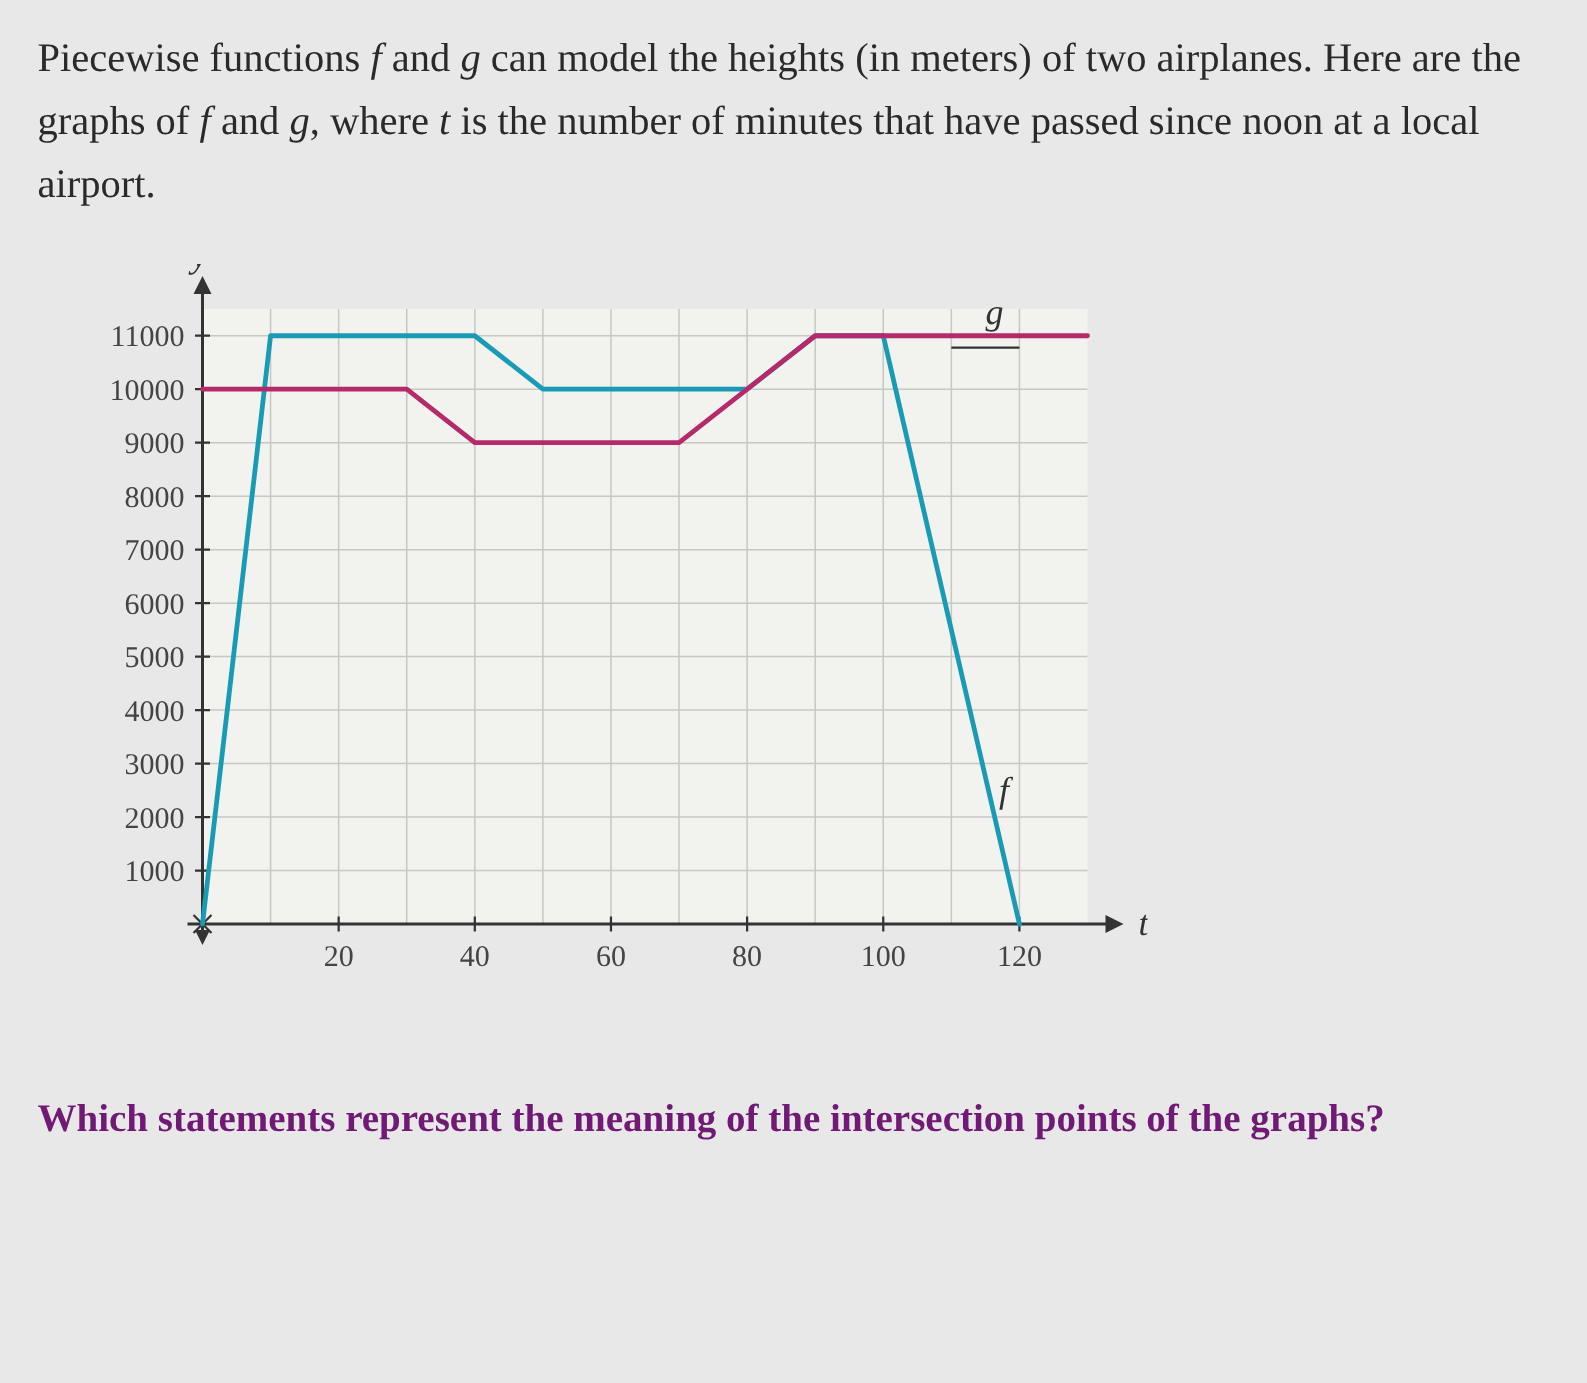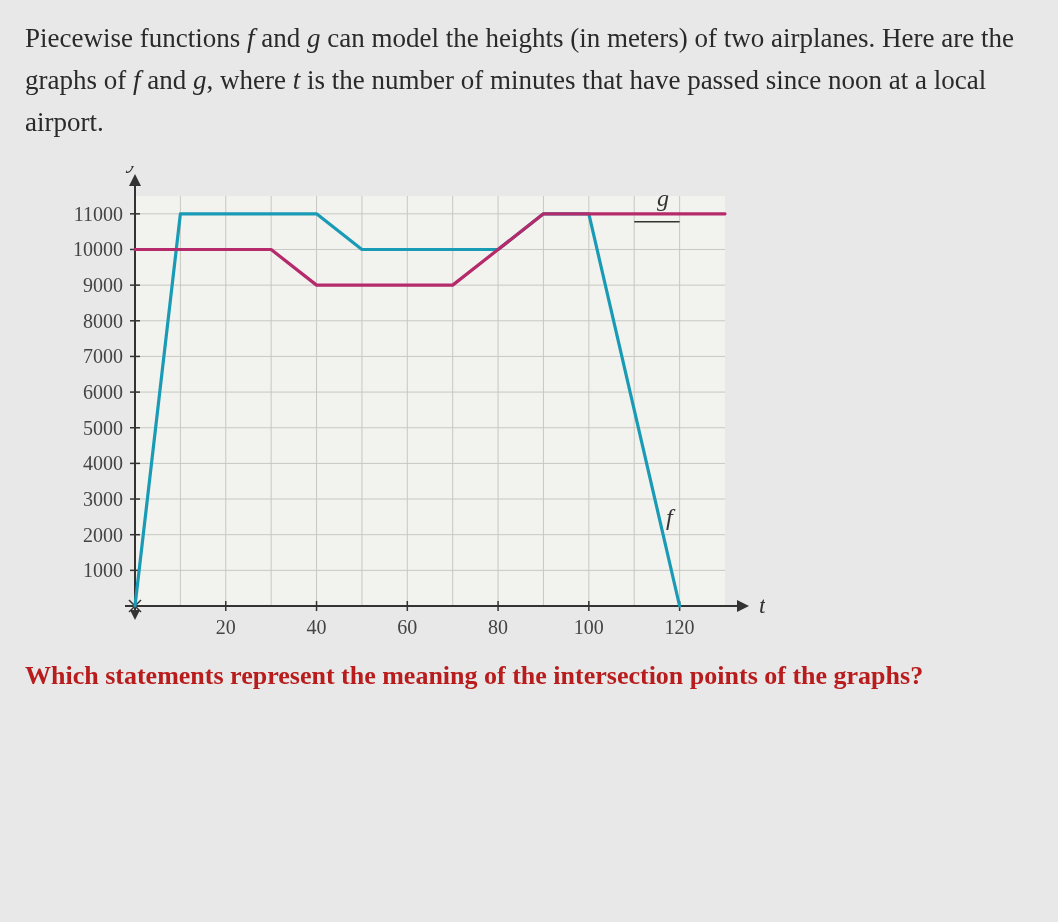--- a/index.html
+++ b/index.html
@@ -7,38 +7,39 @@
       font-family: Georgia, 'Times New Roman', serif;
       background: #e8e8e8;
       width: 1058px;
       height: 922px;
       padding: 18px 25px;
       color: #333;
     }
     .problem-text {
       font-size: 27px;
       line-height: 1.55;
-      margin-bottom: 22px;
+      margin-bottom: 32px;
       color: #2a2a2a;
     }
     .problem-text .italic {
       font-family: 'Times New Roman', serif;
       font-style: italic;
     }
     .chart-wrap {
       position: relative;
       width: 720px;
       height: 490px;
       margin-left: 20px;
     }
     svg { display: block; }
     .question-text {
       font-size: 26px;
       font-weight: bold;
-      color: #b91c1c;
+      margin-top: 60px;
+      color: #701a75;
       line-height: 1.5;
     }
   </style>
 </head>
 <body>
 
 <div class="problem-text">
   <span>Piecewise functions </span><span class="italic">f</span><span> and </span><span class="italic">g</span><span> can model the heights (in meters) of two airplanes. Here are the graphs of </span><span class="italic">f</span><span> and </span><span class="italic">g</span><span>, where </span><span class="italic">t</span><span> is the number of minutes that have passed since noon at a local airport.</span>
 </div>
 

